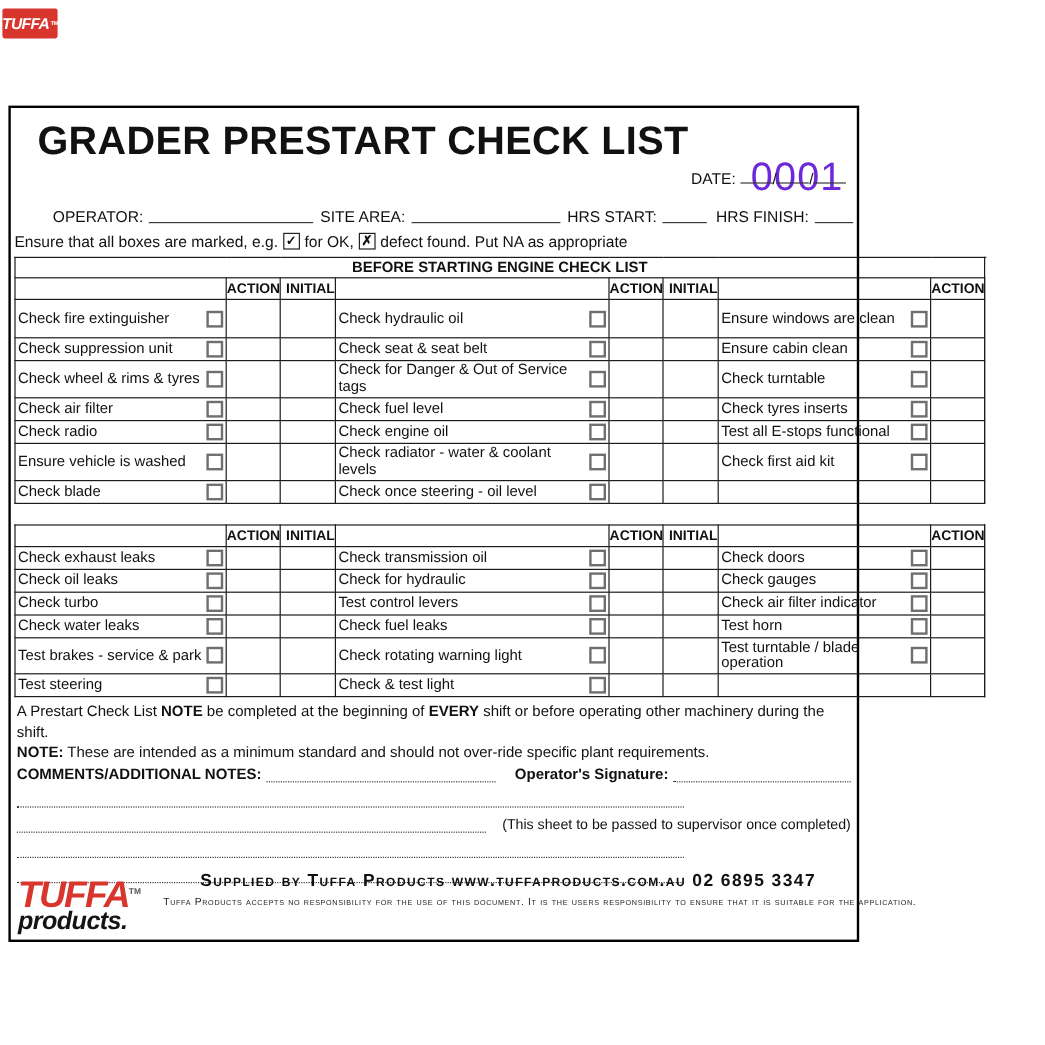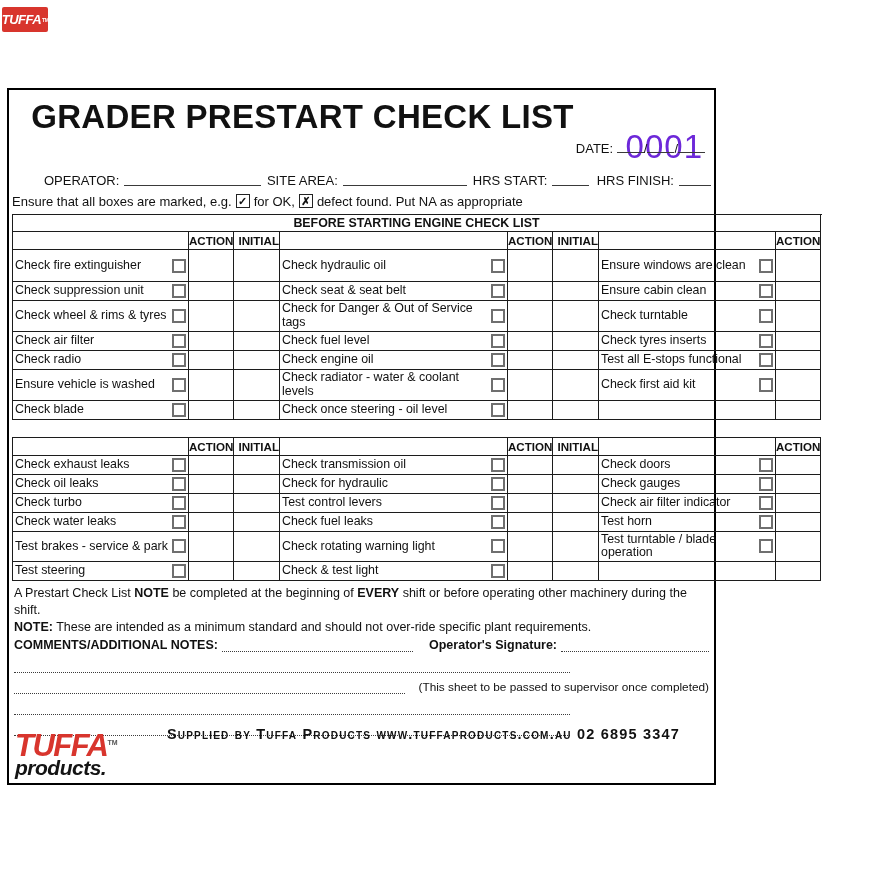--- a/index.html
+++ b/index.html
@@ -515,16 +515,17 @@
     <div class="logo">
       <div class="logo-tuffa"><span>TUFFA</span><sup>TM</sup></div>
       <div class="logo-products">products.</div>
     </div>
     <div class="footer-text">
       <div class="supplied-line">
         <span>Supplied by Tuffa Products</span>
         <span>www.tuffaproducts.com.au</span>
         <span>02 6895 3347</span>
       </div>
+      <div class="disclaimer-line">Tuffa Products accepts no responsibility for the use of this document. It is the users responsibility to ensure that it is suitable for the application.</div>
     </div>
   </div>
 
 </div>
 
 </body></html>

